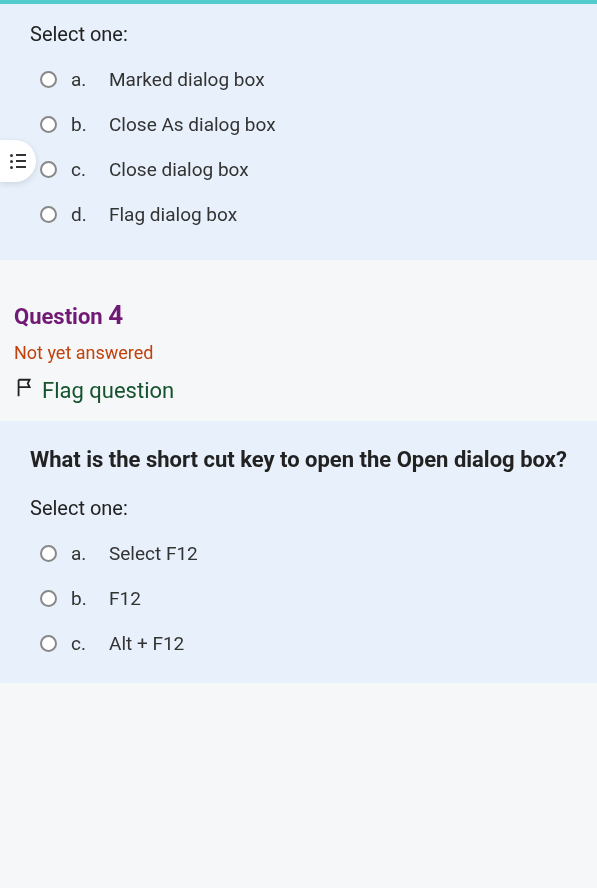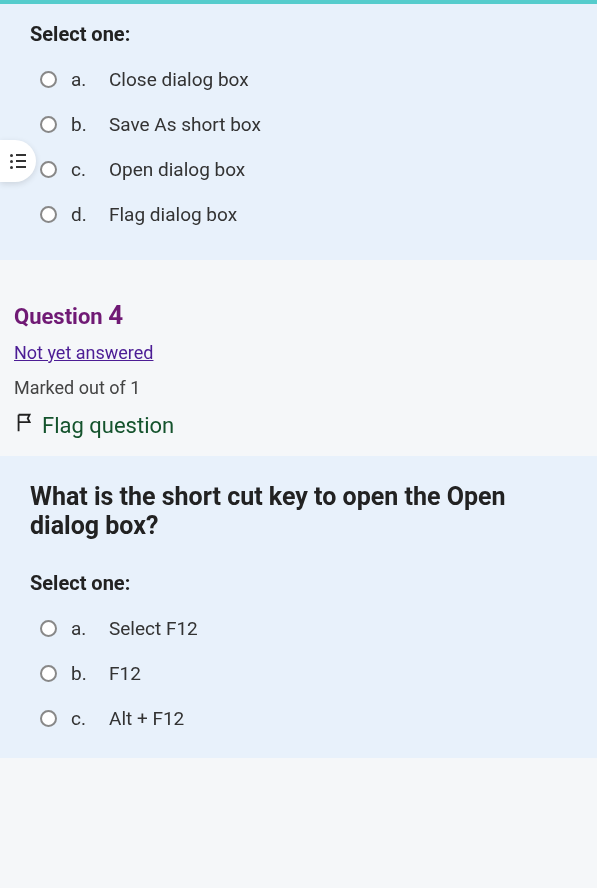--- a/index.html
+++ b/index.html
@@ -20,21 +20,21 @@
     }
     .question-body {
       background: #e8f1fb;
       padding: 18px 30px 28px 30px;
       margin-bottom: 30px;
     }
     .prompt {
       font-size: 20px;
       color: #222;
       margin-bottom: 22px;
-      font-weight: 700;
+      font-weight: 400;
     }
     .option-row {
       display: flex;
       align-items: center;
       gap: 14px;
       margin-bottom: 22px;
       padding-left: 10px;
     }
     .option-row:last-child {
       margin-bottom: 6px;
@@ -102,23 +102,22 @@
       font-size: 22px;
       font-weight: 700;
       color: #701a75;
       margin-bottom: 12px;
     }
     .question-title .num {
       font-size: 26px;
     }
     .status-line {
       font-size: 18px;
-      color: #4c1d95;
+      color: #c2410c;
       margin-bottom: 14px;
-      text-decoration: underline;
     }
     .marks-line {
       font-size: 18px;
       color: #444;
       margin-bottom: 14px;
     }
     .flag-row {
       display: flex;
       align-items: center;
       gap: 6px;
@@ -126,51 +125,51 @@
     }
     .flag-link {
       font-size: 22px;
       color: #14532d;
     }
     .flag-icon svg {
       width: 22px;
       height: 22px;
     }
     .question-text {
-      font-size: 25px;
+      font-size: 22px;
       font-weight: 700;
       color: #222;
-      margin-bottom: 31px;
+      margin-bottom: 24px;
     }
     .q2-body {
       background: #e8f1fb;
       padding: 26px 30px 22px 30px;
     }
   </style>
 </head>
 <body>
 
 <div class="top-bar"></div>
 
 <div class="question-body">
   <div class="prompt">Select one:</div>
   <div class="option-row">
     <div class="radio"></div>
     <span class="option-letter">a.</span>
+    <span class="option-text">Marked dialog box</span>
+  </div>
+  <div class="option-row">
+    <div class="radio"></div>
+    <span class="option-letter">b.</span>
+    <span class="option-text">Close As dialog box</span>
+  </div>
+  <div class="option-row">
+    <div class="radio"></div>
+    <span class="option-letter">c.</span>
     <span class="option-text">Close dialog box</span>
-  </div>
-  <div class="option-row">
-    <div class="radio"></div>
-    <span class="option-letter">b.</span>
-    <span class="option-text">Save As short box</span>
-  </div>
-  <div class="option-row">
-    <div class="radio"></div>
-    <span class="option-letter">c.</span>
-    <span class="option-text">Open dialog box</span>
   </div>
   <div class="option-row">
     <div class="radio"></div>
     <span class="option-letter">d.</span>
     <span class="option-text">Flag dialog box</span>
   </div>
 </div>
 
 <div class="side-button">
   <div class="list-icon">
@@ -187,21 +186,20 @@
         <div class="list-icon-line"></div>
       </div>
   </div>
 </div>
 
 <div class="question-header">
   <div class="question-title">
     <span>Question </span><span class="num">4</span>
   </div>
   <div class="status-line">Not yet answered</div>
-  <div class="marks-line">Marked out of 1</div>
   <div class="flag-row">
     <span class="flag-icon">
       <svg viewBox="0 0 24 24" fill="none" stroke="#222" stroke-width="2">
         <path d="M5 3v18"></path>
         <path d="M5 3h12l-2 4 2 4H5"></path>
       </svg>
     </span>
     <span class="flag-link">Flag question</span>
   </div>
 </div>

